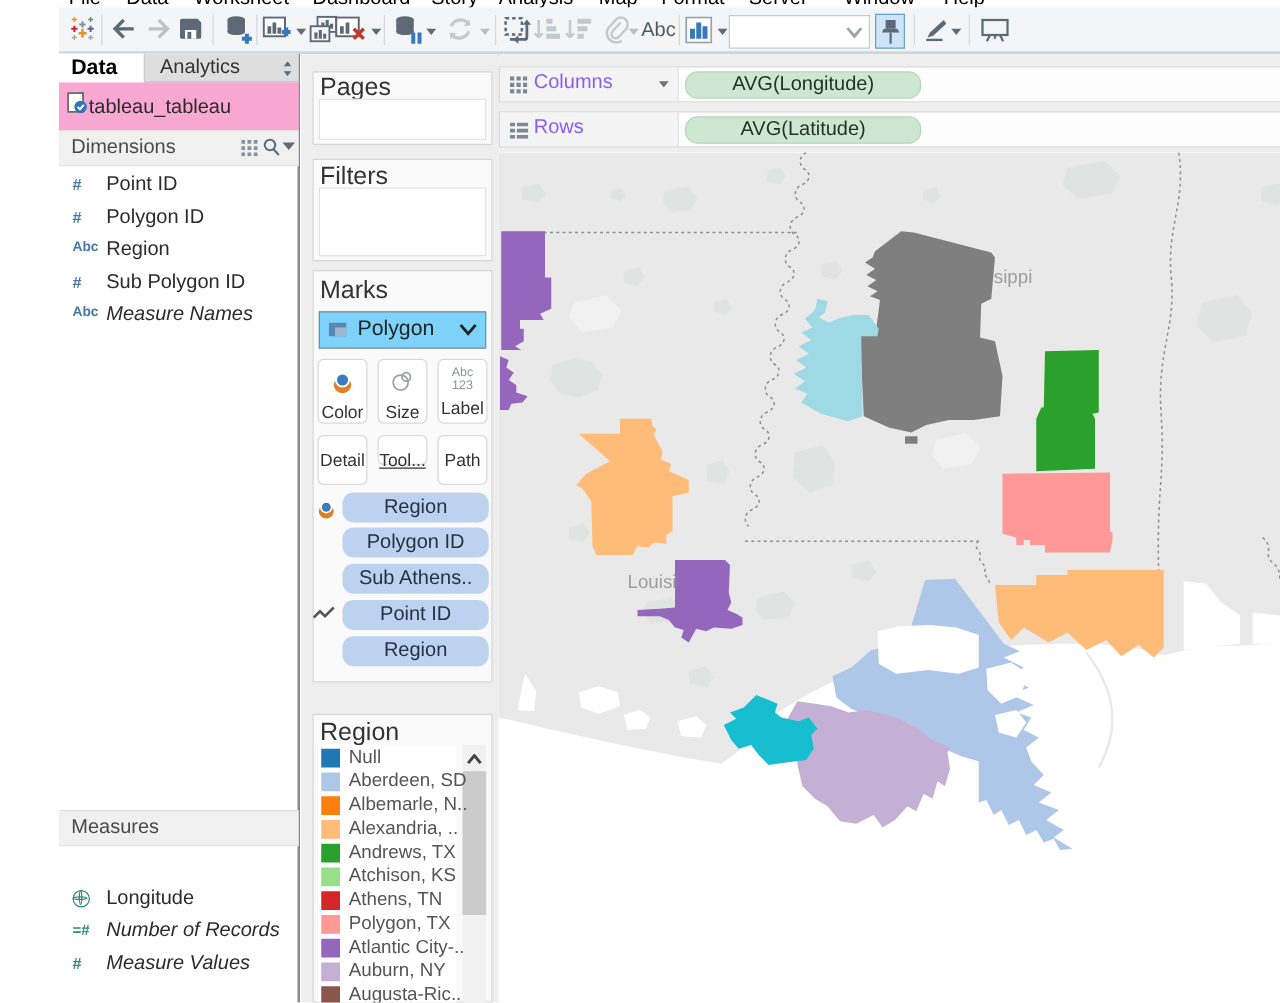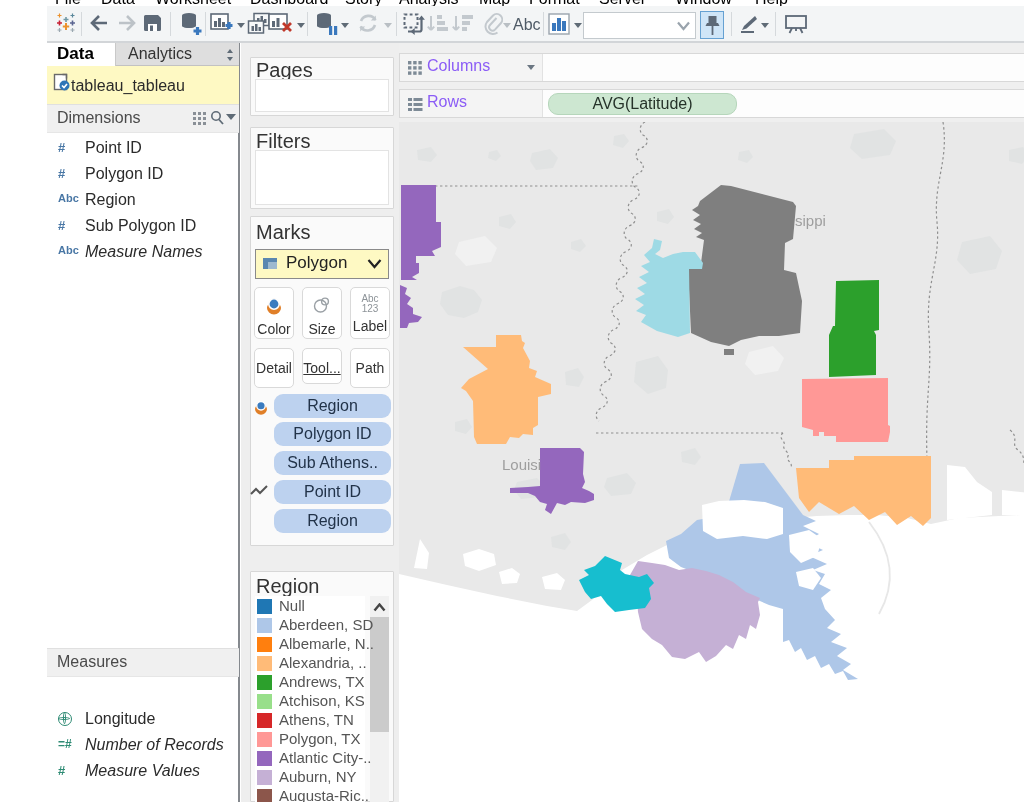--- a/index.html
+++ b/index.html
@@ -22,21 +22,21 @@
 .caret.gray { border-top-color:#b9bfc4; }
 
 
 #leftpanel { left:0; top:43px; width:193px; height:759px; background:#fff;
   border-right:2px solid #85898e; }
 #tabData { position:absolute; left:0; top:0; width:69px; height:23px; background:#fff;
   border-right:1px solid #c9c9c9; font-weight:bold; font-size:17px; color:#000;
   padding:1px 0 0 10px; }
 #tabAna { position:absolute; left:69px; top:0; width:123px; height:23px; background:#dedede;
   border-bottom:1px solid #c2c2c2; font-size:16px; color:#333; padding:2px 0 0 12px; }
-#dsrow { position:absolute; left:0; top:23px; width:192px; height:38px; background:#fef9c3; }
+#dsrow { position:absolute; left:0; top:23px; width:192px; height:38px; background:#f9a8d4; }
 #dsrow .dstext { position:absolute; left:24px; top:11px; font-size:16px; color:#2b2b2b; }
 .secthead { position:absolute; left:0; width:192px; height:29px; background:#f0f0f0;
   border-top:1px solid #e0e0e0; border-bottom:1px solid #e6e6e6;
   font-size:16px; color:#4a4a4a; padding:4px 0 0 10px; }
 .fieldrow { position:absolute; left:0; width:192px; height:26px; }
 .fieldrow .ficon { position:absolute; left:11px; top:3px; width:20px; height:18px;
   font-size:13px; font-weight:bold; color:#4977a5; }
 .fieldrow .fname { position:absolute; left:38px; top:2px; font-size:16px; color:#2b2b2b; }
 .italic { font-style:italic; }
 .globe { width:14px !important; height:14px !important; border:1.5px solid #2e8b74; border-radius:50%;
@@ -329,21 +329,21 @@
     <div class="cardtitle" style="top:16px">Pages</div>
     <div class="whitebox" style="left:14px; top:36px; width:134px; height:33px"></div>
 
     <div class="card" style="top:84px; height:82px"></div>
     <div class="cardtitle" style="top:87px">Filters</div>
     <div class="whitebox" style="left:14px; top:107px; width:134px; height:55px"></div>
 
     <div class="card" style="top:173px; height:330px"></div>
     <div class="cardtitle" style="top:178px">Marks</div>
 
-    <div class="abs" style="left:14px; top:206px; width:134px; height:30px; background:#fef9c3; border:1px solid #8a8a8a;">
+    <div class="abs" style="left:14px; top:206px; width:134px; height:30px; background:#7dd3fc; border:1px solid #8a8a8a;">
       <svg class="abs" style="left:7px;top:8px" width="15" height="13" viewBox="0 0 15 13">
         <rect x="0" y="0" width="14" height="11" fill="#5a87b0"></rect>
         <rect x="5" y="4" width="9" height="7" fill="#9db9cf"></rect>
       </svg>
       <div class="abs" style="left:30px; top:3px; font-size:17px; color:#222;">Polygon</div>
       <svg class="abs" style="right:6px; top:8px" width="15" height="13" viewBox="0 0 15 13">
         <path d="M1.5 2 L7.5 9 L13.5 2" fill="none" stroke="#222" stroke-width="2.2"></path>
       </svg>
     </div>
 
@@ -360,21 +360,21 @@
         <circle cx="13" cy="6.5" r="3.4" fill="none" stroke="#9aa0a5" stroke-width="1.4"></circle>
       </svg>
       <div style="margin-top:3px">Size</div>
     </div>
     <div class="markbtn" style="left:109px; top:244px; height:52px;">
       <div style="margin-top:6px; font-size:10px; color:#8d9398; line-height:10px;">Abc<br>123</div>
       <div style="margin-top:4px">Label</div>
     </div>
 
     <div class="markbtn" style="left:13px; top:305px; height:40px; line-height:38px;">Detail</div>
-    <div class="markbtn" style="left:61px; top:305px; height:36px; line-height:38px;text-decoration:underline;">Tool...</div>
+    <div class="markbtn" style="left:61px; top:305px; height:24px; line-height:38px;text-decoration:underline;">Tool...</div>
     <div class="markbtn" style="left:109px; top:305px; height:40px; line-height:38px;">Path</div>
 
     <svg class="abs" style="left:11px; top:356px" width="18" height="17" viewBox="0 0 20 20">
       <path d="M10 2 C13 7 17 8 17 12 a7 6.5 0 0 1 -14 0 C3 8 7 7 10 2 Z" fill="#e07f28"></path>
       <circle cx="10" cy="8" r="5" fill="#3a7bbf" stroke="#fdfdfd" stroke-width="1.6"></circle>
     </svg>
     <div class="pill" style="top:351px">Region</div>
     <div class="pill" style="top:379px">Polygon ID</div>
     <div class="pill" style="top:408px">Sub Athens..</div>
     <svg class="abs" style="left:9px; top:442px" width="20" height="12" viewBox="0 0 20 12">
@@ -449,20 +449,21 @@
             <rect x="10.4" y="0" width="3.4" height="3.4"></rect>
         <rect x="0" y="5.2" width="3.4" height="3.4"></rect>
             <rect x="5.2" y="5.2" width="3.4" height="3.4"></rect>
             <rect x="10.4" y="5.2" width="3.4" height="3.4"></rect>
         <rect x="0" y="10.4" width="3.4" height="3.4"></rect>
             <rect x="5.2" y="10.4" width="3.4" height="3.4"></rect>
             <rect x="10.4" y="10.4" width="3.4" height="3.4"></rect>
           </g>
       </svg>
       <div class="abs" style="left:127px; top:11px; width:0; height:0; border-left:4.5px solid transparent; border-right:4.5px solid transparent; border-top:5.5px solid #6b7682;"></div>
+      <div class="gpill">AVG(Longitude)</div>
     </div>
     <div class="shelf" style="top:46px">
       <div class="shelflabel">Rows</div>
       <svg class="abs" style="left:8px; top:8px" width="15" height="13" viewBox="0 0 15 13">
         <g fill="#7d8a96">
             <rect x="0" y="0" width="4" height="3"></rect>
             <rect x="5.5" y="0" width="9" height="3"></rect>
         <rect x="0" y="5" width="4" height="3"></rect>
             <rect x="5.5" y="5" width="9" height="3"></rect>
         <rect x="0" y="10" width="4" height="3"></rect>

